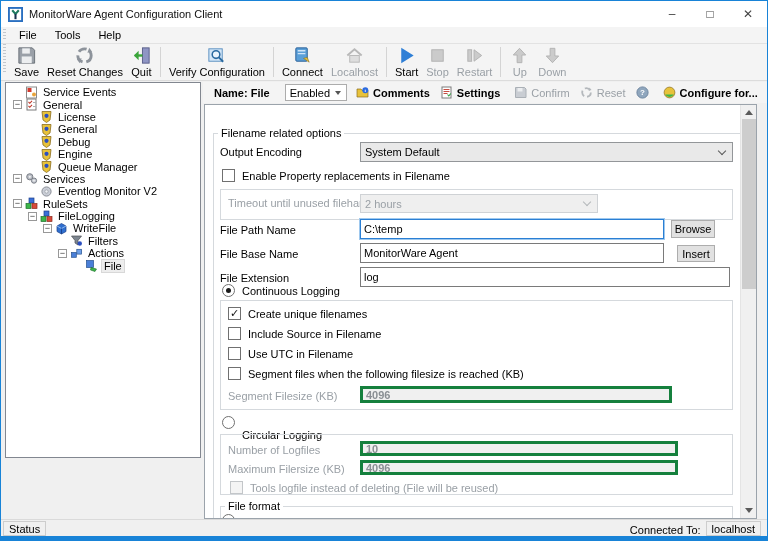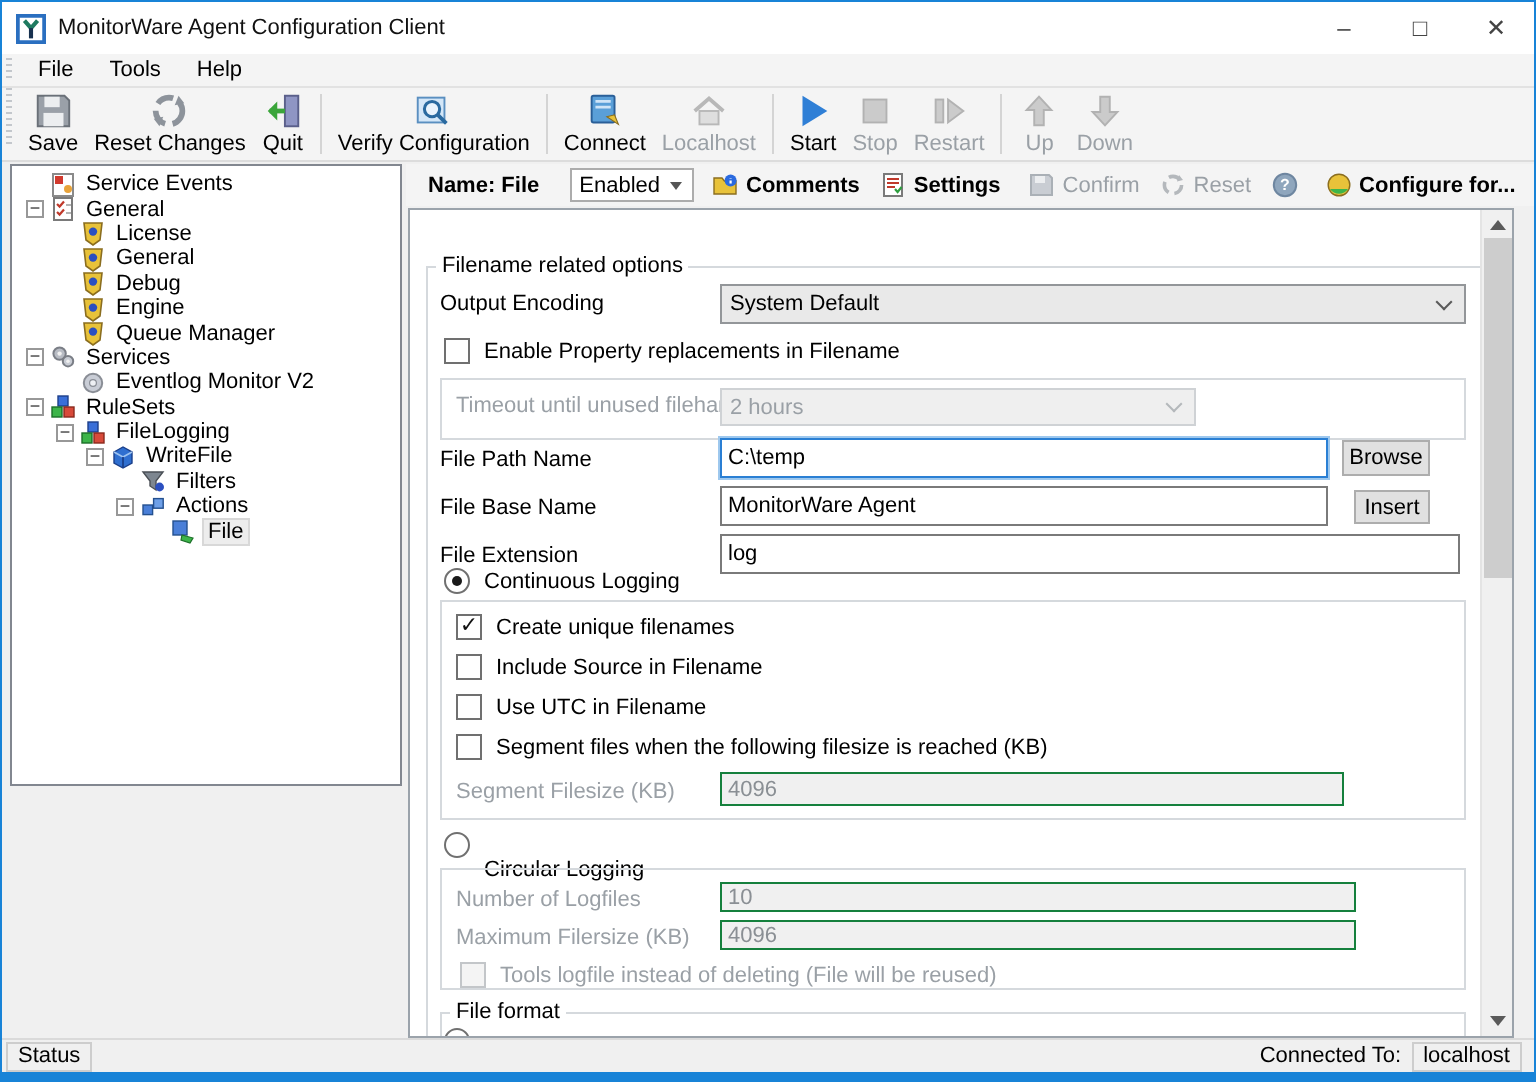--- a/index.html
+++ b/index.html
@@ -20,21 +20,21 @@
 
   
   #toolbar { position:absolute; left:0; top:43px; width:100%; height:37px; background:#f4f4f4; border-bottom:1px solid #dcdcdc; display:flex; align-items:stretch; }
   .tb-btn { display:flex; flex-direction:column; align-items:center; justify-content:flex-start; padding:1px 4px 0 4px; }
   .tb-btn svg { width:21px; height:21px; }
   .tb-btn .tb-label { font-size:11px; line-height:12px; white-space:nowrap; }
   .tb-btn.dis .tb-label { color:#9aa0a6; }
   .tb-sep { width:1px; background:#d4d4d4; margin:3px 4px; }
 
   
-  #tree-panel { position:absolute; left:4px; top:81px; width:196px; height:311px; background:#fff; border:1px solid #828790; padding-top:3px; overflow:hidden; }
+  #tree-panel { position:absolute; left:4px; top:81px; width:196px; height:376px; background:#fff; border:1px solid #828790; padding-top:3px; overflow:hidden; }
   .tree-row { display:flex; align-items:center; height:12.4px; white-space:nowrap; }
   .expand { width:9px; height:9px; min-width:9px; border:1px solid #989898; background:#fff; font-size:9px; line-height:6px; text-align:center; color:#333; margin-right:3px; }
   .spacer { width:12px; min-width:12px; }
   .ticon { width:13px; height:13px; min-width:13px; margin-right:3px; }
   .ticon svg { width:13px; height:13px; display:block; }
   .tlabel { padding:0 2px; }
   .tlabel.sel { background:#ededed; border:1px solid #d8d8d8; }
   .d0 { padding-left:7px; } .d1 { padding-left:22px; } .d2 { padding-left:37px; } .d3 { padding-left:52px; } .d4 { padding-left:67px; }
 
   
@@ -47,41 +47,41 @@
   .caret { width:0; height:0; border-left:3.5px solid transparent; border-right:3.5px solid transparent; border-top:4px solid #555; margin:0 5px; }
 
   
   #content { position:absolute; left:203px; top:103px; width:553px; height:415px; background:#fff; border:1px solid #9ba3ab; overflow:hidden; }
   .gbox { position:absolute; border:1px solid #d5d9dd; }
   .glabel { position:absolute; background:#fff; padding:0 3px; font-size:11px; }
   .flabel { position:absolute; font-size:11px; }
   .dis { color:#9aa0a6; }
   .tinput { position:absolute; height:20px; border:1px solid #7a7a7a; font-family:"Liberation Sans",sans-serif; font-size:11px; padding:0 3px; background:#fff; }
   .tinput.focus { border:1px solid #2a7fd4; outline:1px solid #9ec8ee; outline-offset:0; }
-  .tinput.disf { background:#f0f0f0; border:1px solid #15803d; color:#8a8f94; }
+  .tinput.disf { background:#f0f0f0; border:3px solid #15803d; color:#8a8f94;font-weight:bold; }
   .combo { position:absolute; height:20px; background:#e9e9e9; border:1px solid #939699; display:flex; align-items:center; justify-content:space-between; padding-left:4px; }
   .combo.disc { background:#efefef; border-color:#cfd2d5; color:#9aa0a6; }
   .chev { width:6px; height:6px; border-right:1.4px solid #5a5a5a; border-bottom:1.4px solid #5a5a5a; transform:rotate(45deg); margin-right:7px; margin-top:-3px; }
   .disc .chev { border-color:#b4b8bb; }
   .btn { position:absolute; background:#e1e1e1; border:1px solid #adadad; font-size:11px; text-align:center; display:flex; align-items:center; justify-content:center; font-family:"Liberation Sans",sans-serif; }
   .cb { position:absolute; width:13px; height:13px; border:1px solid #707070; background:#fff; font-size:11px; line-height:11px; text-align:center; color:#111; }
   .cb.checked::after { content:"✓"; }
   .cb.discb { border-color:#c3c6c9; background:#f4f4f4; }
   .radio { position:absolute; width:13px; height:13px; border:1px solid #707070; border-radius:50%; background:#fff; }
   .radio.on::after { content:""; position:absolute; left:3px; top:3px; width:5px; height:5px; border-radius:50%; background:#1a1a1a; }
 
   
   #scrollbar { position:absolute; right:0; top:0; width:16px; height:100%; background:#f0f0f0; border-left:1px solid #e4e4e4; }
   .sb-arrow { position:absolute; left:0; width:16px; height:15px; display:flex; align-items:center; justify-content:center; }
   .sb-tri-up { width:0; height:0; border-left:4px solid transparent; border-right:4px solid transparent; border-bottom:5px solid #5a5a5a; }
   .sb-tri-down { width:0; height:0; border-left:4px solid transparent; border-right:4px solid transparent; border-top:5px solid #5a5a5a; }
   #sb-thumb { position:absolute; left:1px; top:14px; width:14px; height:170px; background:#cdcdcd; }
 
   
-  #statusbar { position:absolute; left:0; top:518px; width:100%; height:17px; background:#f0f0f0; border-top:1px solid #dadada; display:flex; align-items:center; font-size:11px; }
+  #statusbar { position:absolute; left:0; top:518px; width:100%; height:17px; background:#f0f0f0; border-top:1px solid #dadada; display:flex; align-items:flex-end; font-size:11px; }
   .sb-pane { border:1px solid #cdcdcd; height:15px; display:flex; align-items:center; padding:0 5px; background:#f0f0f0; }
   #bottom-strip { position:absolute; left:0; top:535px; width:100%; height:6px; background:#1883d7; }
 </style>
 </head>
 <body>
 
 <div id="window">
 
   <div id="titlebar">
     <svg id="app-icon" viewBox="0 0 16 16">

